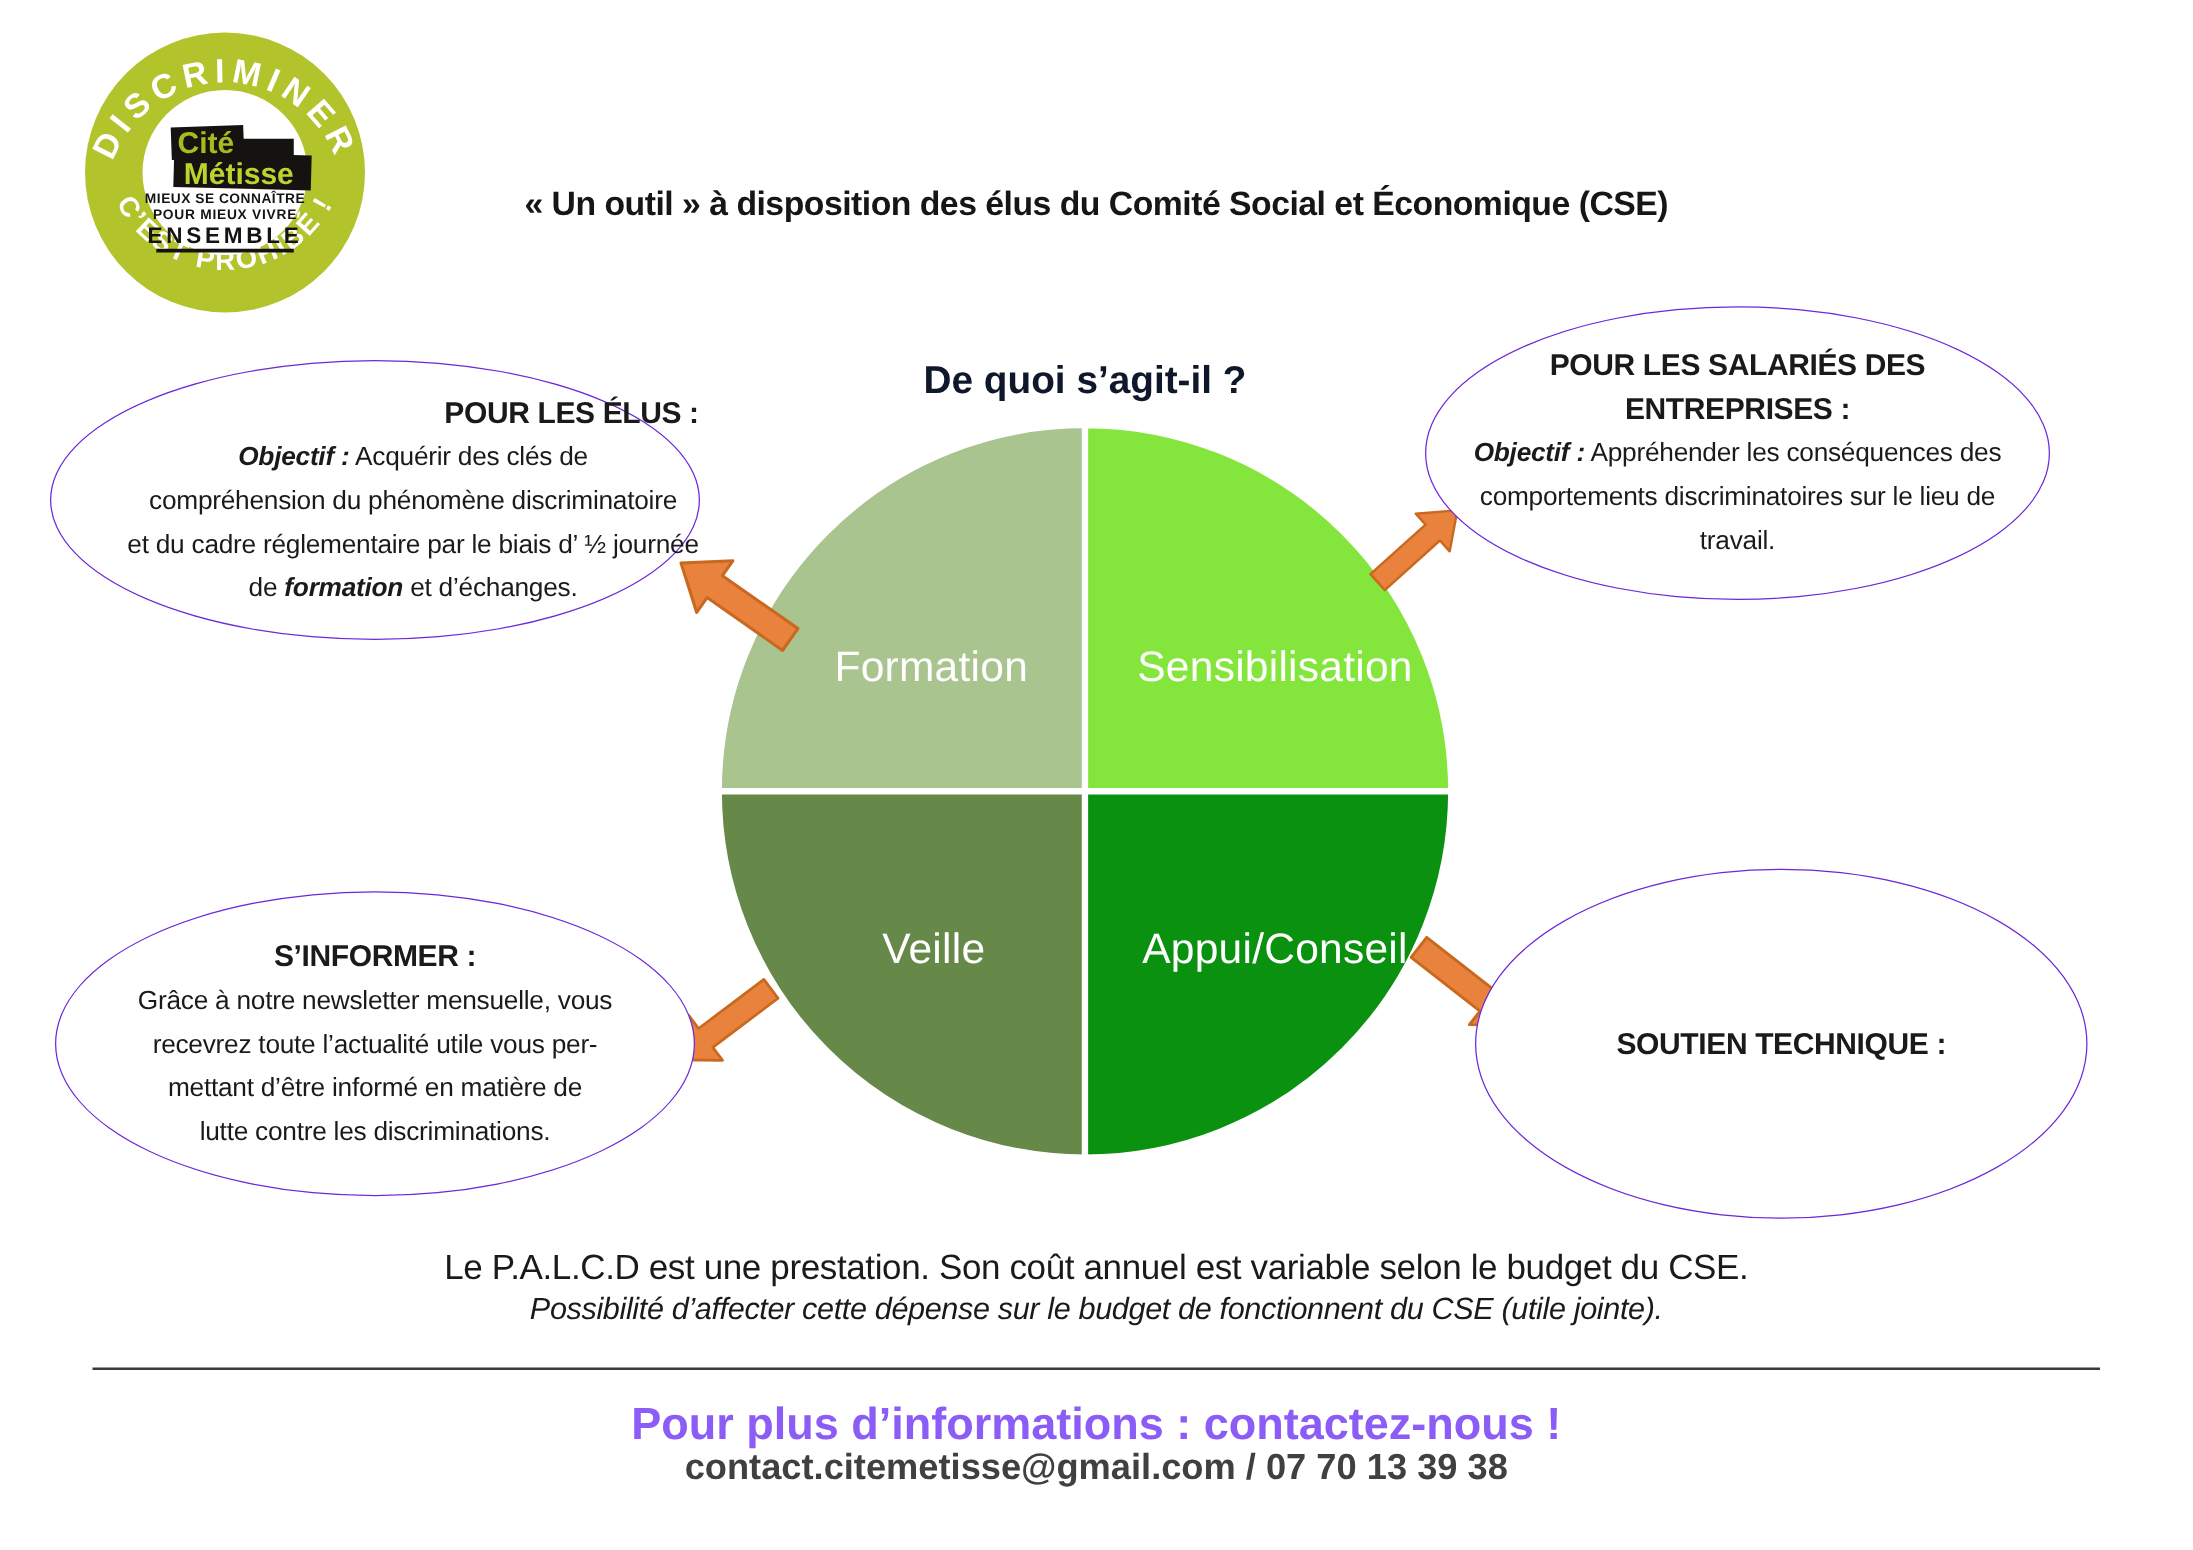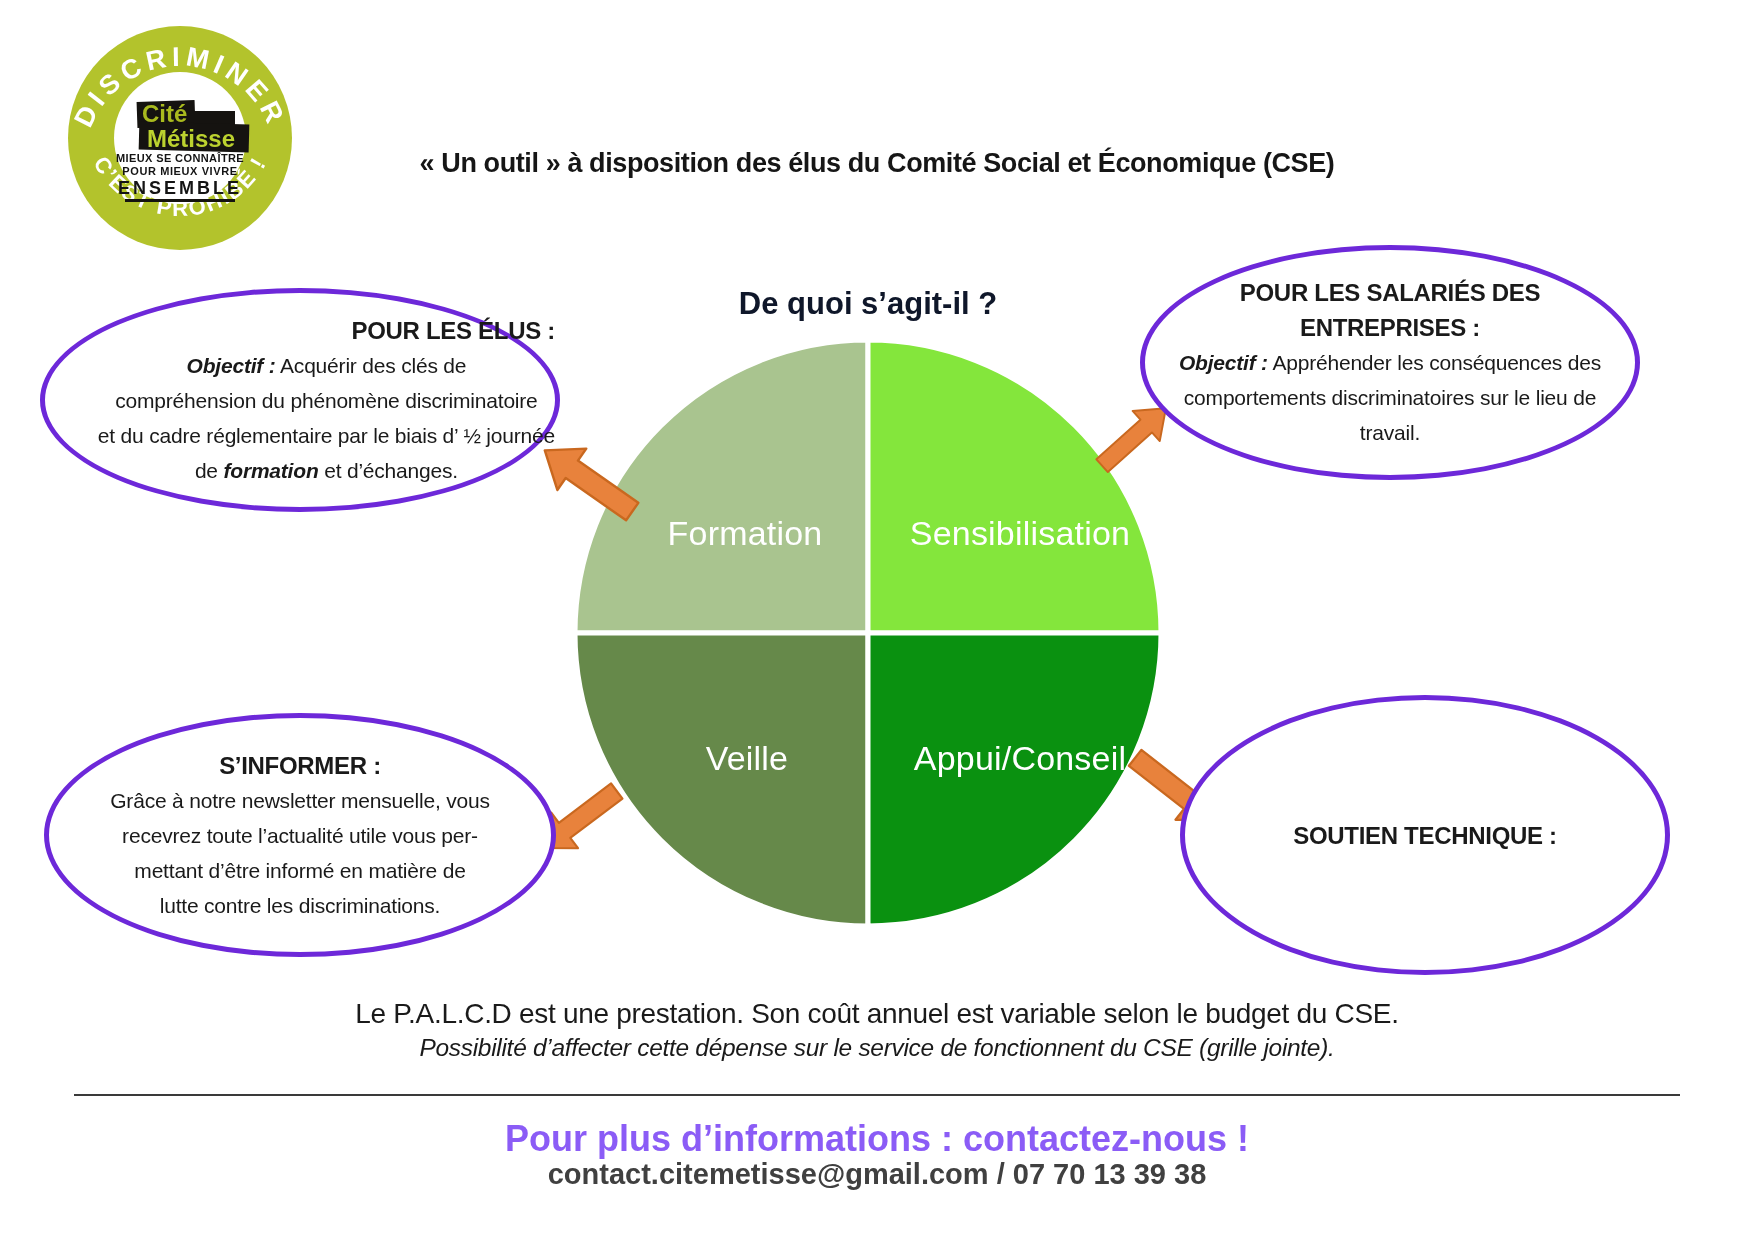--- a/index.html
+++ b/index.html
@@ -10,21 +10,21 @@
   .abs{position:absolute;}
   .centered{left:0;right:0;text-align:center;}
   .page-title{top:66px;font-size:35px;font-weight:bold;color:#ee7623;letter-spacing:-0.5px;}
   .page-subtitle{top:114px;font-size:27px;font-weight:bold;color:#161616;letter-spacing:-0.4px;margin-top:34px;}
   .question{top:286px;left:668px;width:400px;text-align:center;font-size:31px;font-weight:bold;color:#0f172a;}
   svg text{font-family:"Liberation Sans", sans-serif;}
   .qlabel{fill:#ffffff;font-size:34px;letter-spacing:0.2px;}
   .quad{stroke:#ffffff;stroke-width:5;}
   .arrowset{stroke:#c9681f;stroke-width:2.5;stroke-linejoin:round;}
   .bubble{
-    position:absolute;border:5px solid #6d28d9;border-radius:50%;
+    position:absolute;border:1px solid #6d28d9;border-radius:50%;
     display:flex;flex-direction:column;justify-content:center;align-items:center;
     text-align:center;background:#fff;box-sizing:border-box;
   }
   .bubble-title{font-weight:bold;font-size:24px;line-height:35px;white-space:pre-line;letter-spacing:-0.3px;color:#1a1a1a;}
   .bubble-body{font-size:21px;line-height:35px;white-space:pre;letter-spacing:-0.2px;color:#1a1a1a;}
   .bi{font-weight:bold;font-style:italic;}
   .note-1{top:998px;font-size:28px;color:#1a1a1a;letter-spacing:-0.3px;}
   .note-2{top:1034px;font-size:24.5px;font-style:italic;color:#1a1a1a;letter-spacing:-0.3px;}
   .divider{top:1094px;left:74px;width:1606px;height:2px;background:#3a3a3a;}
   .contact-1{top:1118px;font-size:36px;font-weight:bold;color:#8b5cf6;}
@@ -112,20 +112,20 @@
 recevrez toute l’actualité utile vous per-
 mettant d’être informé en matière de
 lutte contre les discriminations.</div>
   </div>
 
   <div class="bubble" style="left:1180px;top:695px;width:490px;height:280px;gap:24px;">
     <div class="bubble-title">SOUTIEN TECHNIQUE :</div>
   </div>
 
   <div class="abs centered note-1">Le P.A.L.C.D est une prestation. Son coût annuel est variable selon le budget du CSE.</div>
-  <div class="abs centered note-2">Possibilité d’affecter cette dépense sur le service de fonctionnent du CSE (grille jointe).</div>
+  <div class="abs centered note-2">Possibilité d’affecter cette dépense sur le budget de fonctionnent du CSE (utile jointe).</div>
 
   <div class="abs divider"></div>
 
   <div class="abs centered contact-1">Pour plus d’informations : contactez-nous !</div>
   <div class="abs centered contact-2">contact.citemetisse@gmail.com / 07 70 13 39 38</div>
 
 </div>
 
 </body></html>

